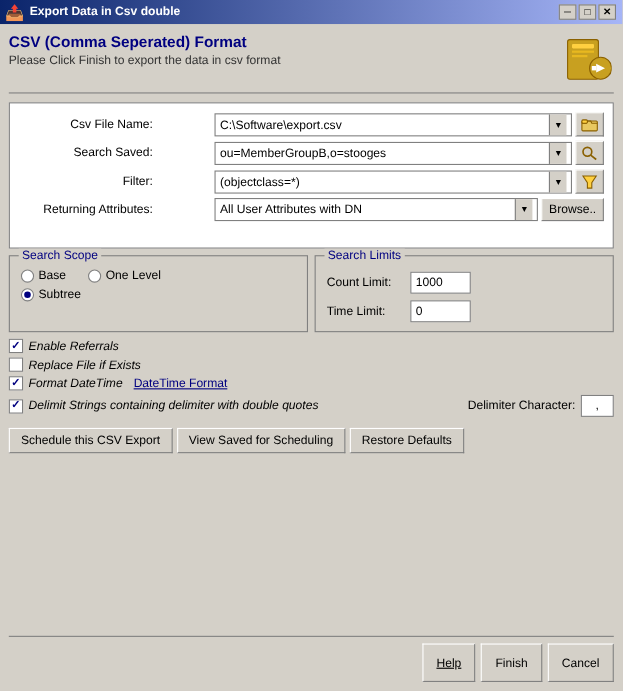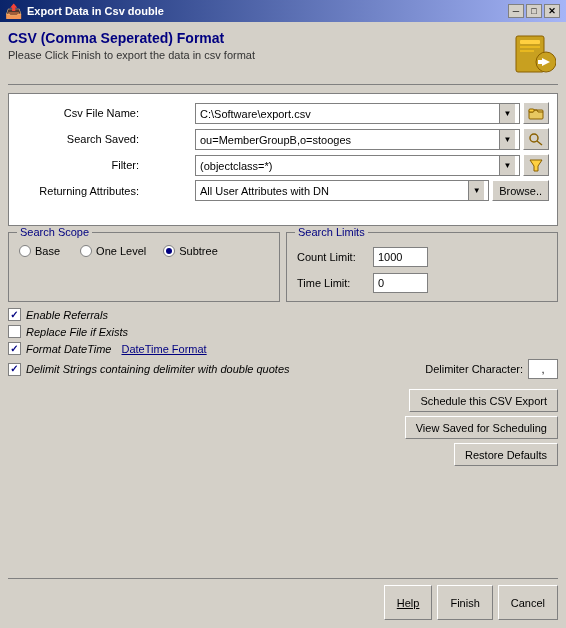--- a/index.html
+++ b/index.html
@@ -199,23 +199,24 @@
 
     .scope-box {
       flex: 1;
     }
     .limits-box {
       flex: 1;
     }
 
     .radio-group {
       display: flex;
-      flex-direction: row;
-      gap: 17px;
+      flex-direction: column;
+      gap: 5px;
       margin-top: 4px;
+      justify-content: center;
     }
     .radio-row {
       display: flex;
       gap: 20px;
     }
     .radio-item {
       display: flex;
       align-items: center;
       gap: 4px;
       cursor: pointer;
@@ -325,21 +326,20 @@
     }
     .checkbox-row-flex {
       display: flex;
       align-items: center;
       width: 100%;
     }
 
     
     .action-buttons {
       display: flex;
-      flex-direction: column;
       align-items: flex-end;
       gap: 4px;
       margin-bottom: 6px;
     }
     .action-btn {
       height: 23px;
       padding: 0 10px;
       background: #d4d0c8;
       border: 1px solid;
       border-color: #ffffff #808080 #808080 #ffffff;

